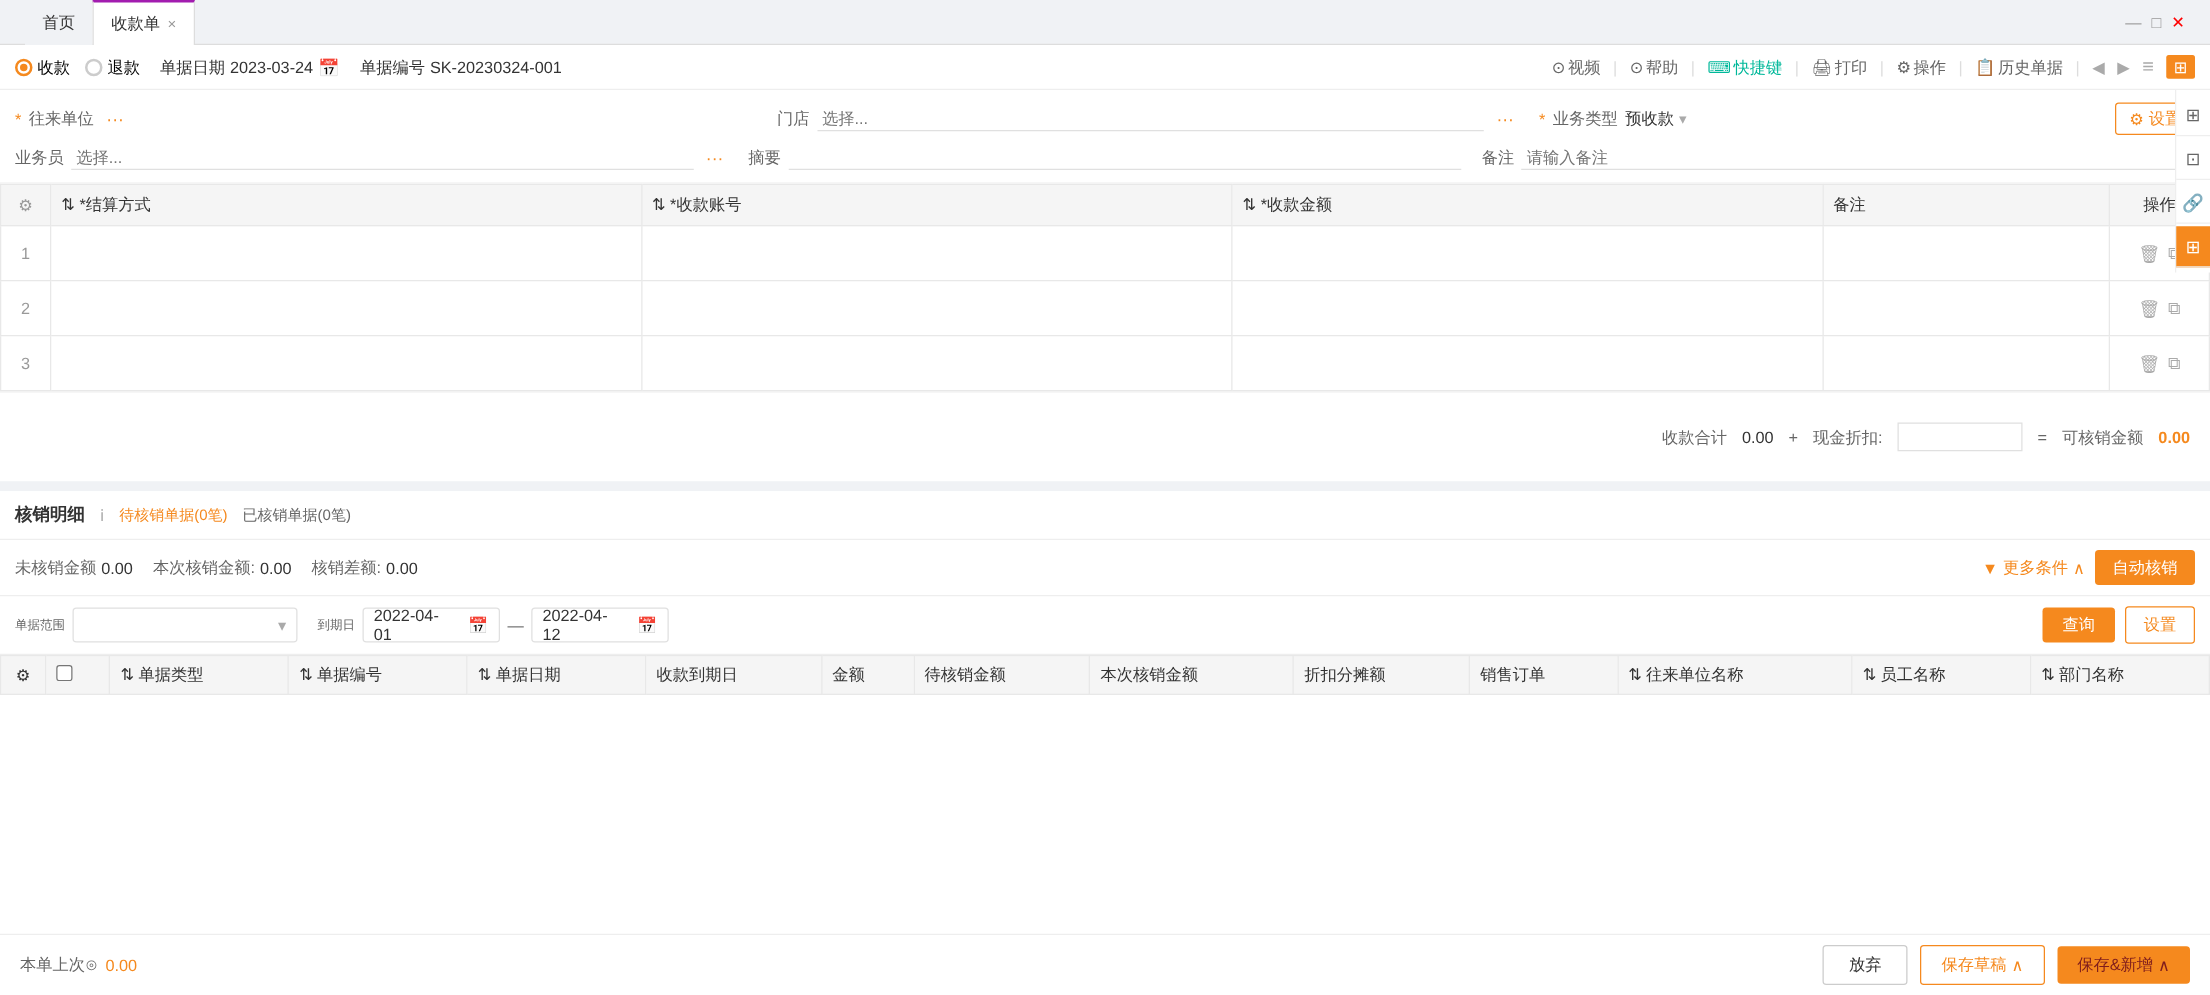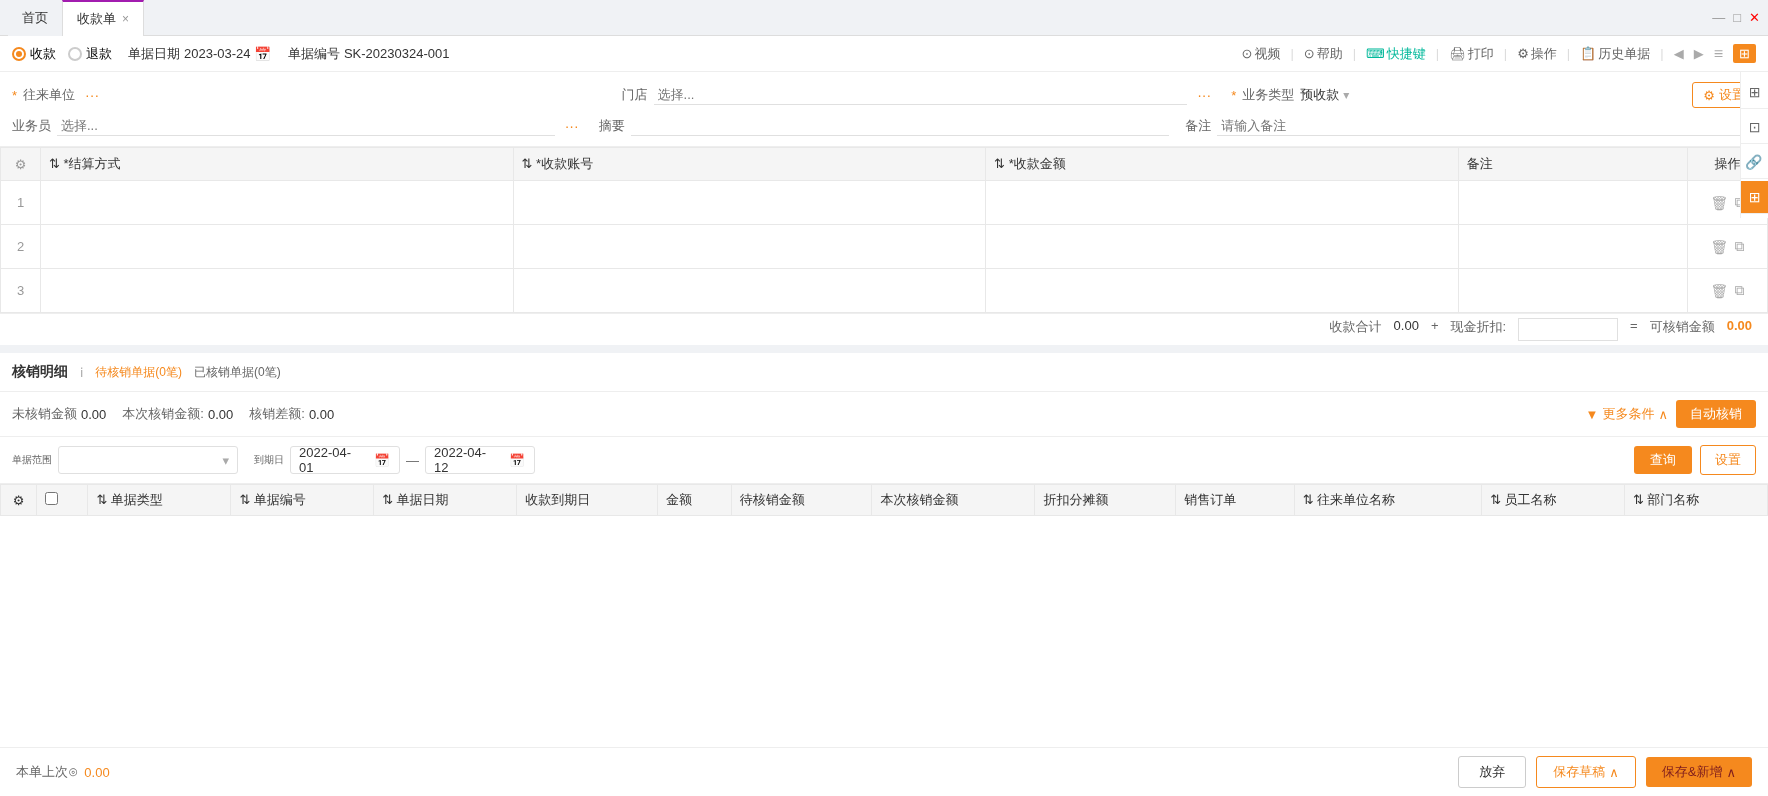--- a/index.html
+++ b/index.html
@@ -1,21 +1,21 @@
 <!DOCTYPE html>
 <html><head>
   <meta charset="utf-8">
   <style>
     * { box-sizing: border-box; margin: 0; padding: 0; font-family: 'Microsoft YaHei', Arial, sans-serif; font-size: 13px; }
     body { background: #f0f2f5; width: 1768px; height: 796px; overflow: hidden; }
 
     
     .tab-bar {
       display: flex; align-items: center; background: #f0f2f5; height: 36px;
-      border-bottom: 1px solid #ddd; padding: 0 8px;
+      border-bottom: 1px solid #ddd; padding: 0 20px;
     }
     .tab-home {
       background: #f0f2f5; color: #333; padding: 0 14px; height: 36px;
       display: flex; align-items: center; cursor: pointer; font-size: 13px;
     }
     .tab-active {
       background: #fff; color: #333; padding: 0 14px; height: 36px;
       display: flex; align-items: center; cursor: pointer; font-size: 13px;
       border-top: 2px solid #a21caf; border-left: 1px solid #ddd; border-right: 1px solid #ddd;
       position: relative;
@@ -75,22 +75,22 @@
     table td {
       border: 1px solid #e8e8e8; padding: 6px 8px; color: #333; height: 44px;
     }
     .col-index { width: 40px; text-align: center; color: #999; }
     .col-action { width: 80px; text-align: center; }
     .action-icons { display: flex; align-items: center; justify-content: center; gap: 6px; }
     .action-icon { color: #aaa; cursor: pointer; font-size: 14px; }
 
     
     .summary-row {
-      display: flex; justify-content: flex-end;
-      padding: 4px 16px; background: #fff; border-top: 1px solid #eee;
+      display: flex; align-items: center; justify-content: flex-end;
+      padding: 24px 16px; background: #fff; border-top: 1px solid #eee;
       gap: 12px; font-size: 13px; color: #666;
     }
     .summary-value { color: #333; }
     .summary-highlight { color: #f5891e; font-weight: bold; }
     .summary-input { width: 100px; border: 1px solid #e0e0e0; padding: 3px 6px; outline: none; }
 
     
     .section-divider { height: 8px; background: #f0f2f5; }
 
     

